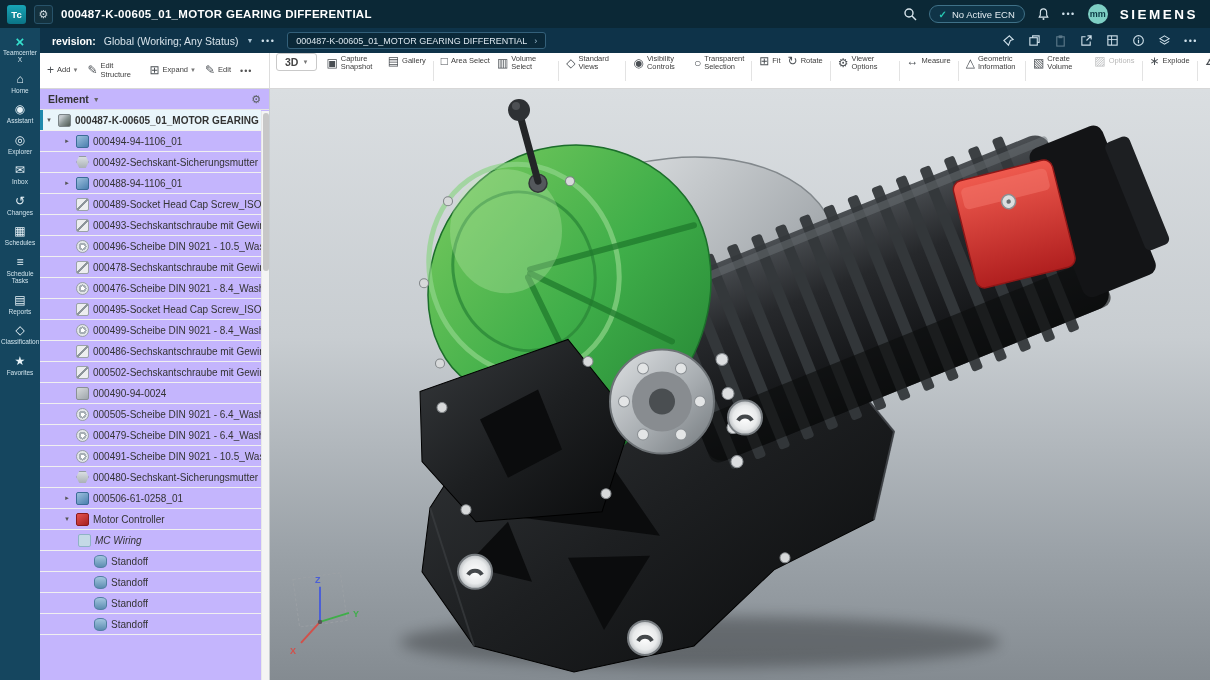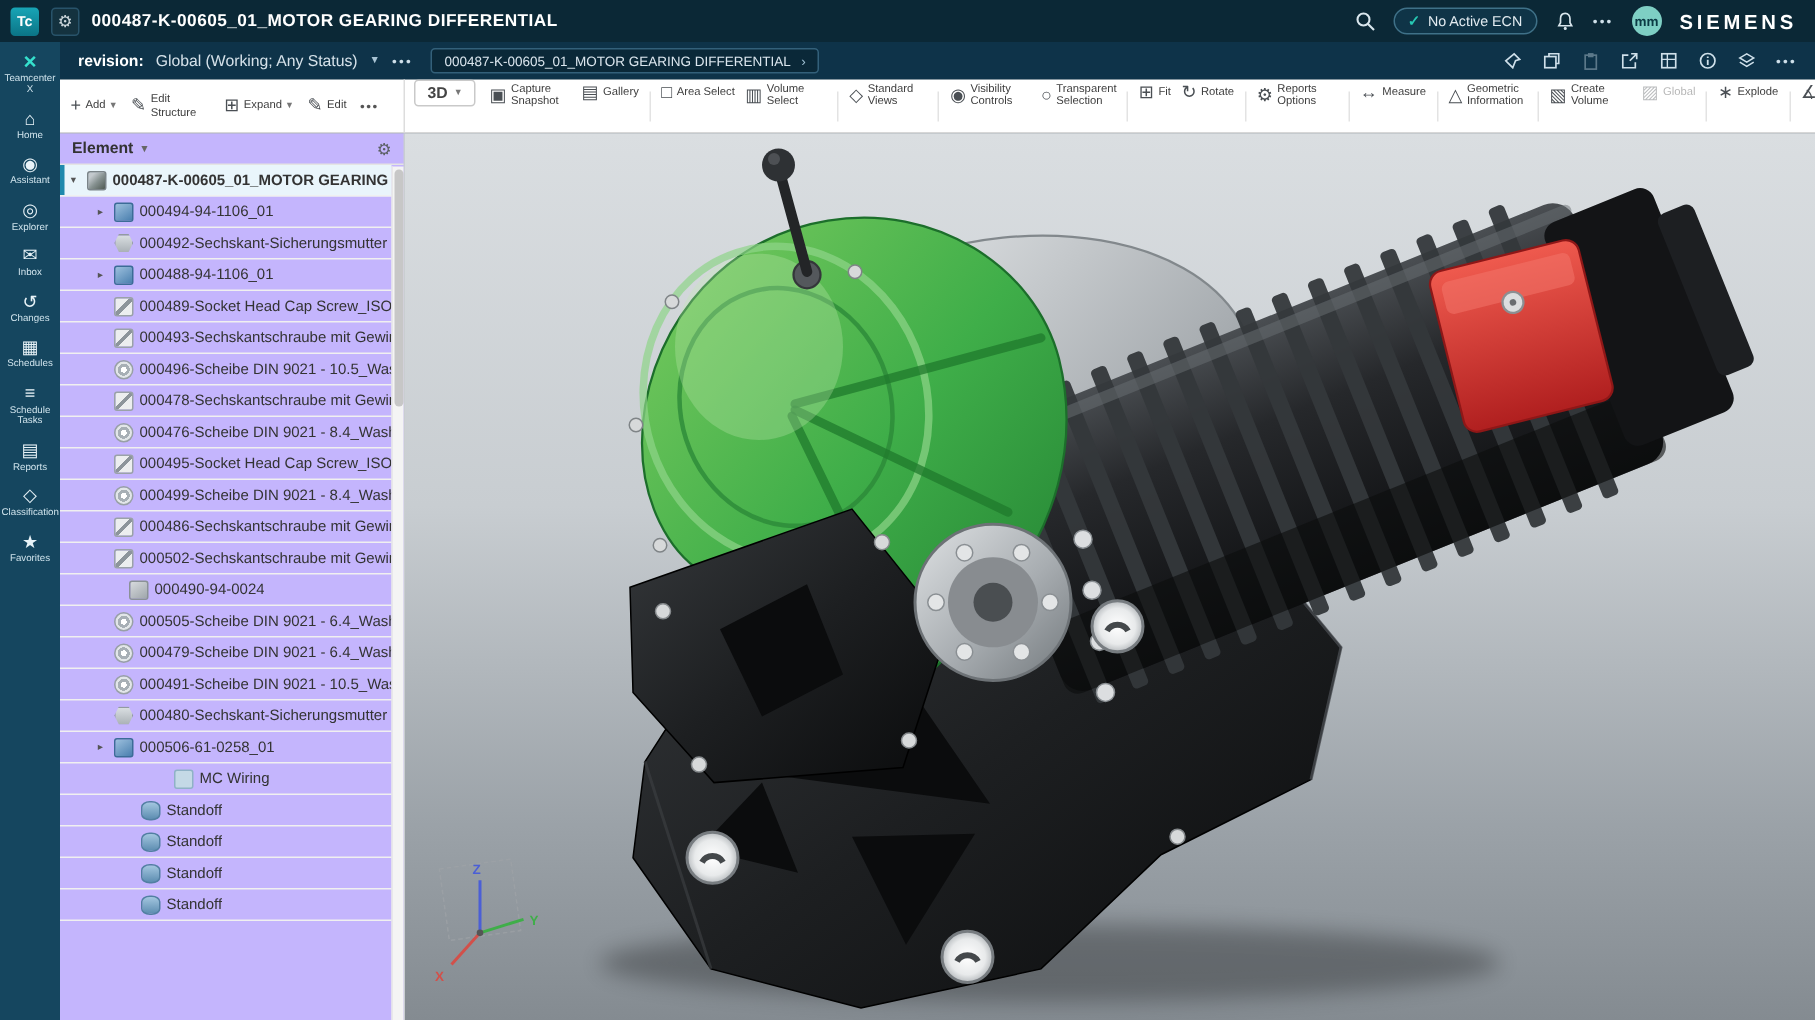--- a/index.html
+++ b/index.html
@@ -294,40 +294,40 @@
               <span class="tico">⊞</span>
               <span class="tlbl">Fit</span>
             </button>
             <button class="tbtn">
               <span class="tico">↻</span>
               <span class="tlbl">Rotate</span>
             </button>
             <span class="vsep"></span>
             <button class="tbtn">
               <span class="tico">⚙</span>
-              <span class="tlbl">Reports Options</span>
+              <span class="tlbl">Viewer Options</span>
             </button>
             <span class="vsep"></span>
             <button class="tbtn">
               <span class="tico">↔</span>
               <span class="tlbl">Measure</span>
             </button>
             <span class="vsep"></span>
             <button class="tbtn">
               <span class="tico">△</span>
               <span class="tlbl">Geometric Information</span>
             </button>
             <span class="vsep"></span>
             <button class="tbtn">
               <span class="tico">▧</span>
               <span class="tlbl">Create Volume</span>
             </button>
             <button class="tbtn disabled">
               <span class="tico">▨</span>
-              <span class="tlbl">Global</span>
+              <span class="tlbl">Options</span>
             </button>
             <span class="vsep"></span>
             <button class="tbtn">
               <span class="tico">∗</span>
               <span class="tlbl">Explode</span>
             </button>
             <span class="vsep"></span>
             <button class="tbtn">
               <span class="tico">∡</span>
             </button>
@@ -401,21 +401,21 @@
               <div class="trow" style="padding-left: 22px;">
                 <span class="tcaret"></span>
                 <span class="ti ti-screw"></span>
                 <span class="tlabel">000486-Sechskantschraube mit Gewinde bis K...</span>
               </div>
               <div class="trow" style="padding-left: 22px;">
                 <span class="tcaret"></span>
                 <span class="ti ti-screw"></span>
                 <span class="tlabel">000502-Sechskantschraube mit Gewinde bis K...</span>
               </div>
-              <div class="trow" style="padding-left: 32px; text-align: right;">
+              <div class="trow" style="padding-left: 22px; text-align: right;">
                 <span class="tcaret"></span>
                 <span class="ti ti-part-gray"></span>
                 <span class="tlabel">000490-94-0024</span>
               </div>
               <div class="trow" style="padding-left: 22px;">
                 <span class="tcaret"></span>
                 <span class="ti ti-washer"></span>
                 <span class="tlabel">000505-Scheibe DIN 9021 - 6.4_Washer DIN 9...</span>
               </div>
               <div class="trow" style="padding-left: 22px;">
@@ -431,21 +431,26 @@
               <div class="trow" style="padding-left: 22px;">
                 <span class="tcaret"></span>
                 <span class="ti ti-nut"></span>
                 <span class="tlabel">000480-Sechskant-Sicherungsmutter ISO 7041...</span>
               </div>
               <div class="trow" style="padding-left: 22px;">
                 <span class="tcaret">▸</span>
                 <span class="ti ti-part"></span>
                 <span class="tlabel">000506-61-0258_01</span>
               </div>
-              <div class="trow" style="padding-left: 62px;">
+              <div class="trow" style="padding-left: 22px;">
+                <span class="tcaret">▾</span>
+                <span class="ti ti-controller-red"></span>
+                <span class="tlabel">Motor Controller</span>
+              </div>
+              <div class="trow" style="padding-left: 24px; font-style: italic;">
                 <span class="tcaret"></span>
                 <span class="ti ti-wiring"></span>
                 <span class="tlabel">MC Wiring</span>
               </div>
               <div class="trow" style="padding-left: 40px;">
                 <span class="tcaret"></span>
                 <span class="ti ti-standoff"></span>
                 <span class="tlabel">Standoff</span>
               </div>
               <div class="trow" style="padding-left: 40px;">

